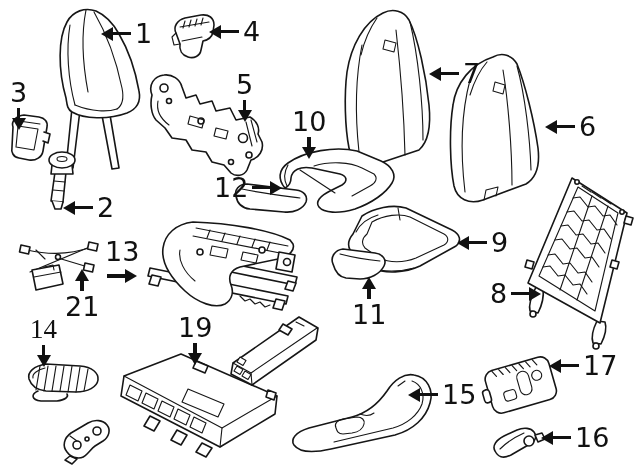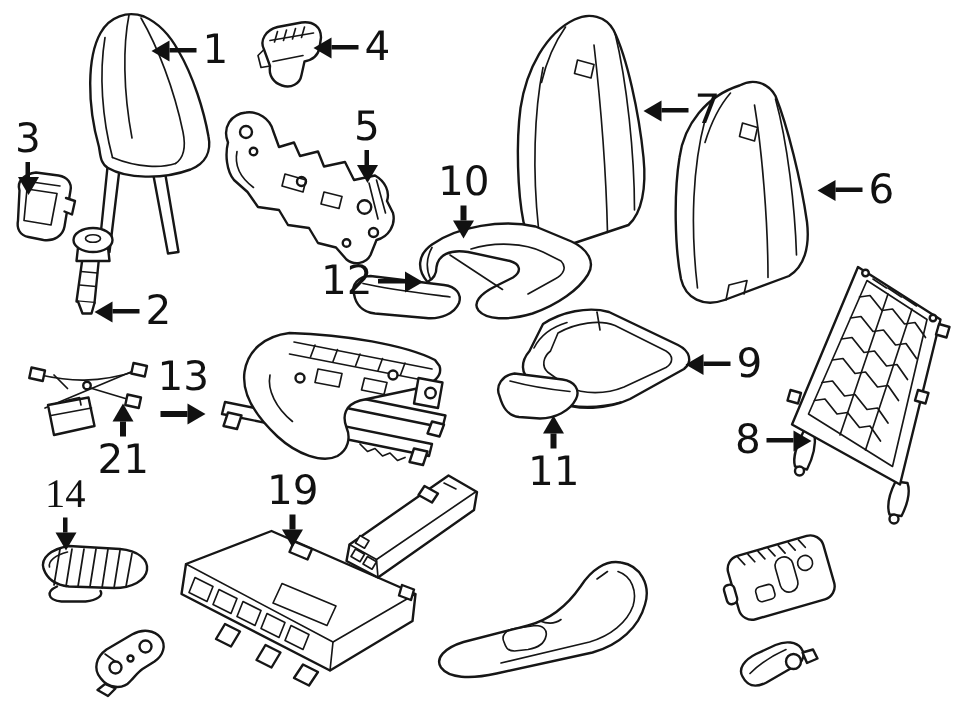--- a/index.html
+++ b/index.html
@@ -347,20 +347,41 @@
           <i class="head"></i>
         </span>
       </div>
       <div class="callout dir-down" style="left: 30px; top: 316px; font-family: Liberation Serif, serif;">
         <span class="num">14</span>
         <span class="arrow">
           <i class="tail"></i>
           <i class="head"></i>
         </span>
       </div>
+      <div class="callout dir-left" style="left: 408px; top: 381px;">
+        <span class="arrow">
+          <i class="head"></i>
+          <i class="tail"></i>
+        </span>
+        <span class="num">15</span>
+      </div>
+      <div class="callout dir-left" style="left: 541px; top: 424px;">
+        <span class="arrow">
+          <i class="head"></i>
+          <i class="tail"></i>
+        </span>
+        <span class="num">16</span>
+      </div>
+      <div class="callout dir-left" style="left: 549px; top: 352px;">
+        <span class="arrow">
+          <i class="head"></i>
+          <i class="tail"></i>
+        </span>
+        <span class="num">17</span>
+      </div>
       <div class="callout dir-down" style="left: 178px; top: 314px;">
         <span class="num">19</span>
         <span class="arrow">
           <i class="tail"></i>
           <i class="head"></i>
         </span>
       </div>
       <div class="callout dir-up" style="left: 65px; top: 269px;">
         <span class="arrow">
           <i class="head"></i>

